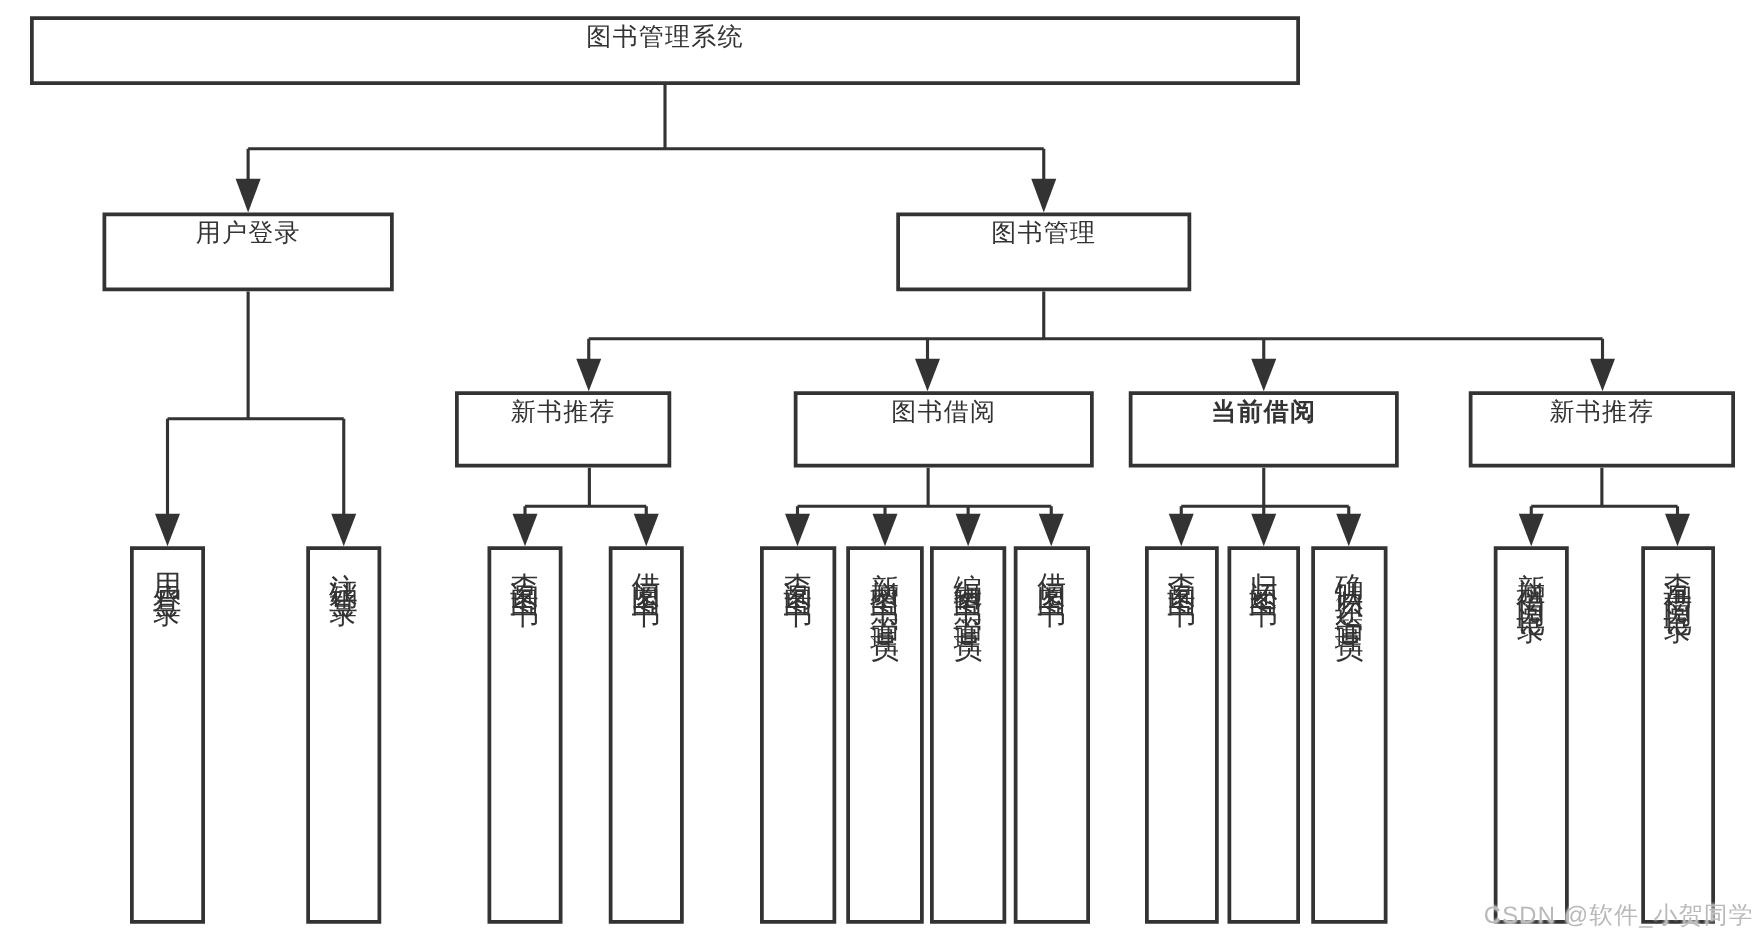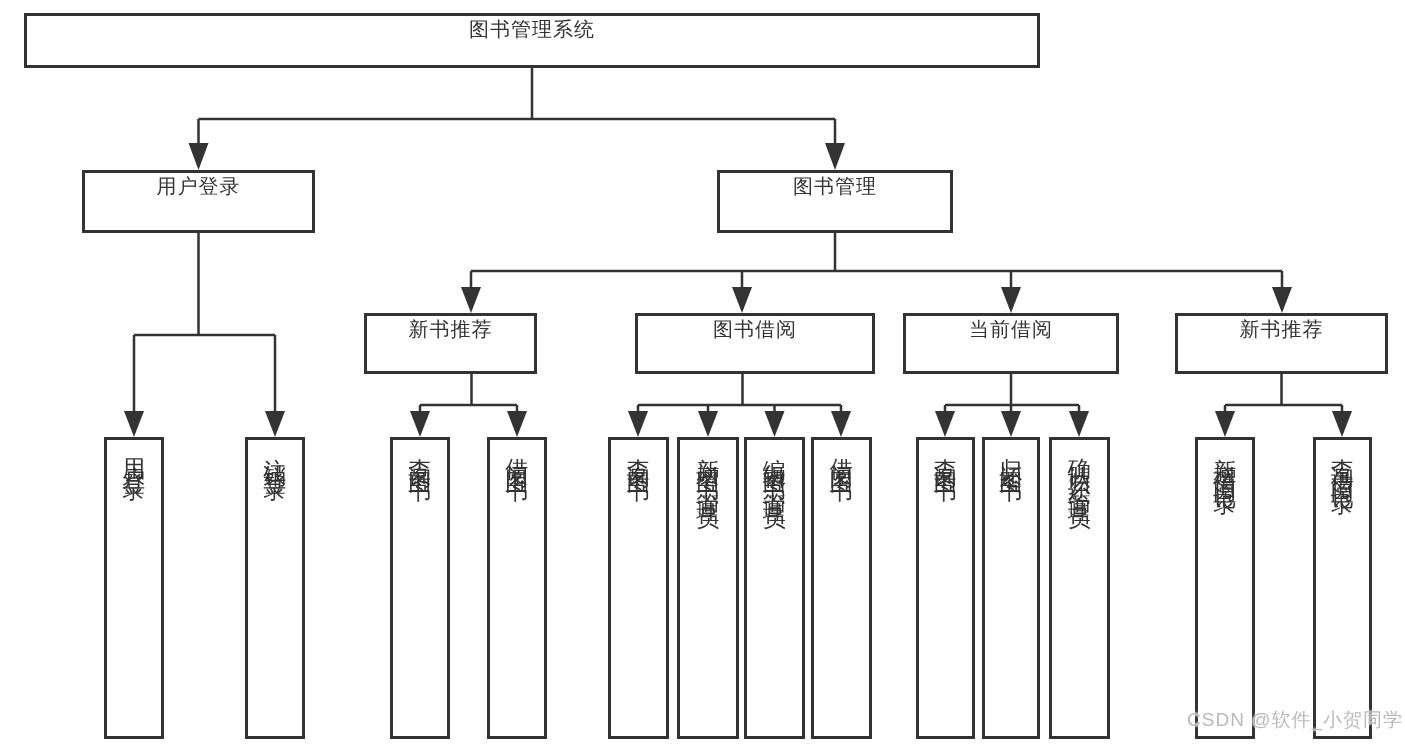--- a/index.html
+++ b/index.html
@@ -24,21 +24,21 @@
   .vbox .vlabel{
     writing-mode:vertical-rl;
     text-orientation:mixed;
     font-size:23px;
     letter-spacing:7px;
     line-height:1.15;
     white-space:nowrap;
   }
   .watermark{
     position:absolute;
-    right:2px;bottom:14px;
+    right:2px;bottom:2px;
     font-size:19px;
     color:#b9b9b9;
     letter-spacing:1px;
     z-index:3;
     text-shadow:0 0 3px #ffffff,0 0 2px #ffffff;
     white-space:nowrap;
   }
 </style>
 </head>
 <body>
@@ -95,21 +95,21 @@
   <div class="box" style="left:717px;top:170px;width:236px;height:63px;">
     <span class="hlabel">图书管理</span>
   </div>
 
   <div class="box" style="left:364px;top:313px;width:173px;height:61px;">
     <span class="hlabel">新书推荐</span>
   </div>
   <div class="box" style="left:635px;top:313px;width:240px;height:61px;">
     <span class="hlabel">图书借阅</span>
   </div>
-  <div class="box" style="left:903px;top:313px;width:216px;height:61px;">
+  <div class="box" style="left:903px;top:313px;width:216px;height:61px;font-weight:bold;">
     <span class="hlabel">当前借阅</span>
   </div>
   <div class="box" style="left:1175px;top:313px;width:213px;height:61px;">
     <span class="hlabel">新书推荐</span>
   </div>
 
   <div class="box vbox" style="left:104px;top:437px;width:60px;height:302px;">
     <span class="vlabel">用户登录</span>
   </div>
   <div class="box vbox" style="left:245px;top:437px;width:60px;height:302px;">

